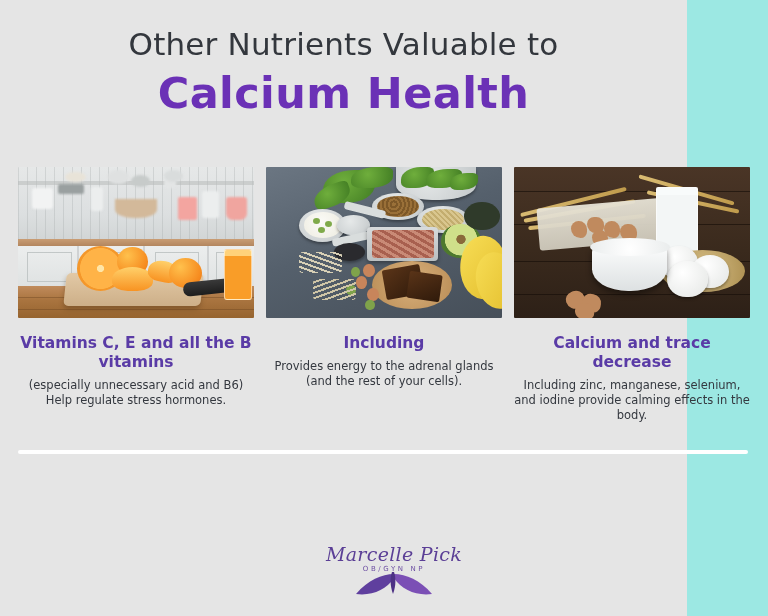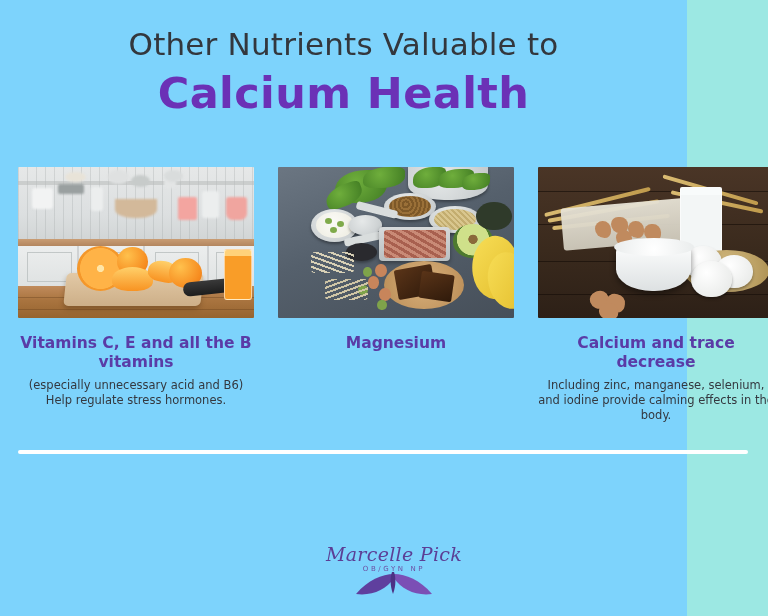--- a/index.html
+++ b/index.html
@@ -10,21 +10,21 @@
     width: 768px;
     height: 616px;
     overflow: hidden;
     font-family: "Liberation Sans", sans-serif;
     background: #9ce8e3;
   }
   .poster {
     position: relative;
     width: 687px;
     height: 616px;
-    background: #7dd3fc;
+    background: #e5e5e5;
     box-sizing: border-box;
   }
 
   
   .header {
     padding-top: 26px;
     text-align: center;
   }
   .title-line1 {
     font-size: 31px;
@@ -44,21 +44,21 @@
     font-family: "DejaVu Sans", sans-serif;
   }
 
   
   .columns {
     position: absolute;
     top: 167px;
     left: 18px;
     width: 732px;
     display: flex;
-    gap: 24px;
+    gap: 12px;
   }
   .column {
     width: 236px;
     display: flex;
     flex-direction: column;
     align-items: center;
   }
   .photo {
     width: 236px;
     height: 151px;
@@ -321,21 +321,22 @@
           <div class="m-nuts" style="left:41%;top:64%;width:5%;height:9%;"></div>
           <div class="m-nuts" style="left:38%;top:72%;width:5%;height:9%;"></div>
           <div class="m-nuts" style="left:43%;top:80%;width:5%;height:9%;"></div>
           <div class="m-seed" style="left:36%;top:66%;width:4%;height:7%;background:#7fa34a;"></div>
           <div class="m-seed" style="left:34%;top:78%;width:4%;height:7%;background:#7fa34a;"></div>
           <div class="m-seed" style="left:42%;top:88%;width:4%;height:7%;background:#7fa34a;"></div>
           <div class="m-fill" style="left:14%;top:56%;width:18%;height:14%;border-radius:4px;background:repeating-linear-gradient(20deg,#d8d0b6 0 2px,rgba(0,0,0,0) 2px 5px);"></div>
           <div class="m-fill" style="left:20%;top:74%;width:18%;height:14%;border-radius:4px;background:repeating-linear-gradient(-20deg,#cfc5a6 0 2px,rgba(0,0,0,0) 2px 5px);"></div>
         </div>
       </div>
-      <div class="col-heading">Magnesium</div>
+      <div class="col-heading">Including</div>
+      <div class="col-body">Provides energy to the adrenal glands (and the rest of your cells).</div>
     </div>
 
     <div class="column">
       <div class="photo">
         <div class="scene">
           <div class="c-bg"></div>
           <div class="c-plank" style="top:16%;"></div>
           <div class="c-plank" style="top:38%;"></div>
           <div class="c-plank" style="top:62%;"></div>
           <div class="c-plank" style="top:84%;"></div>

